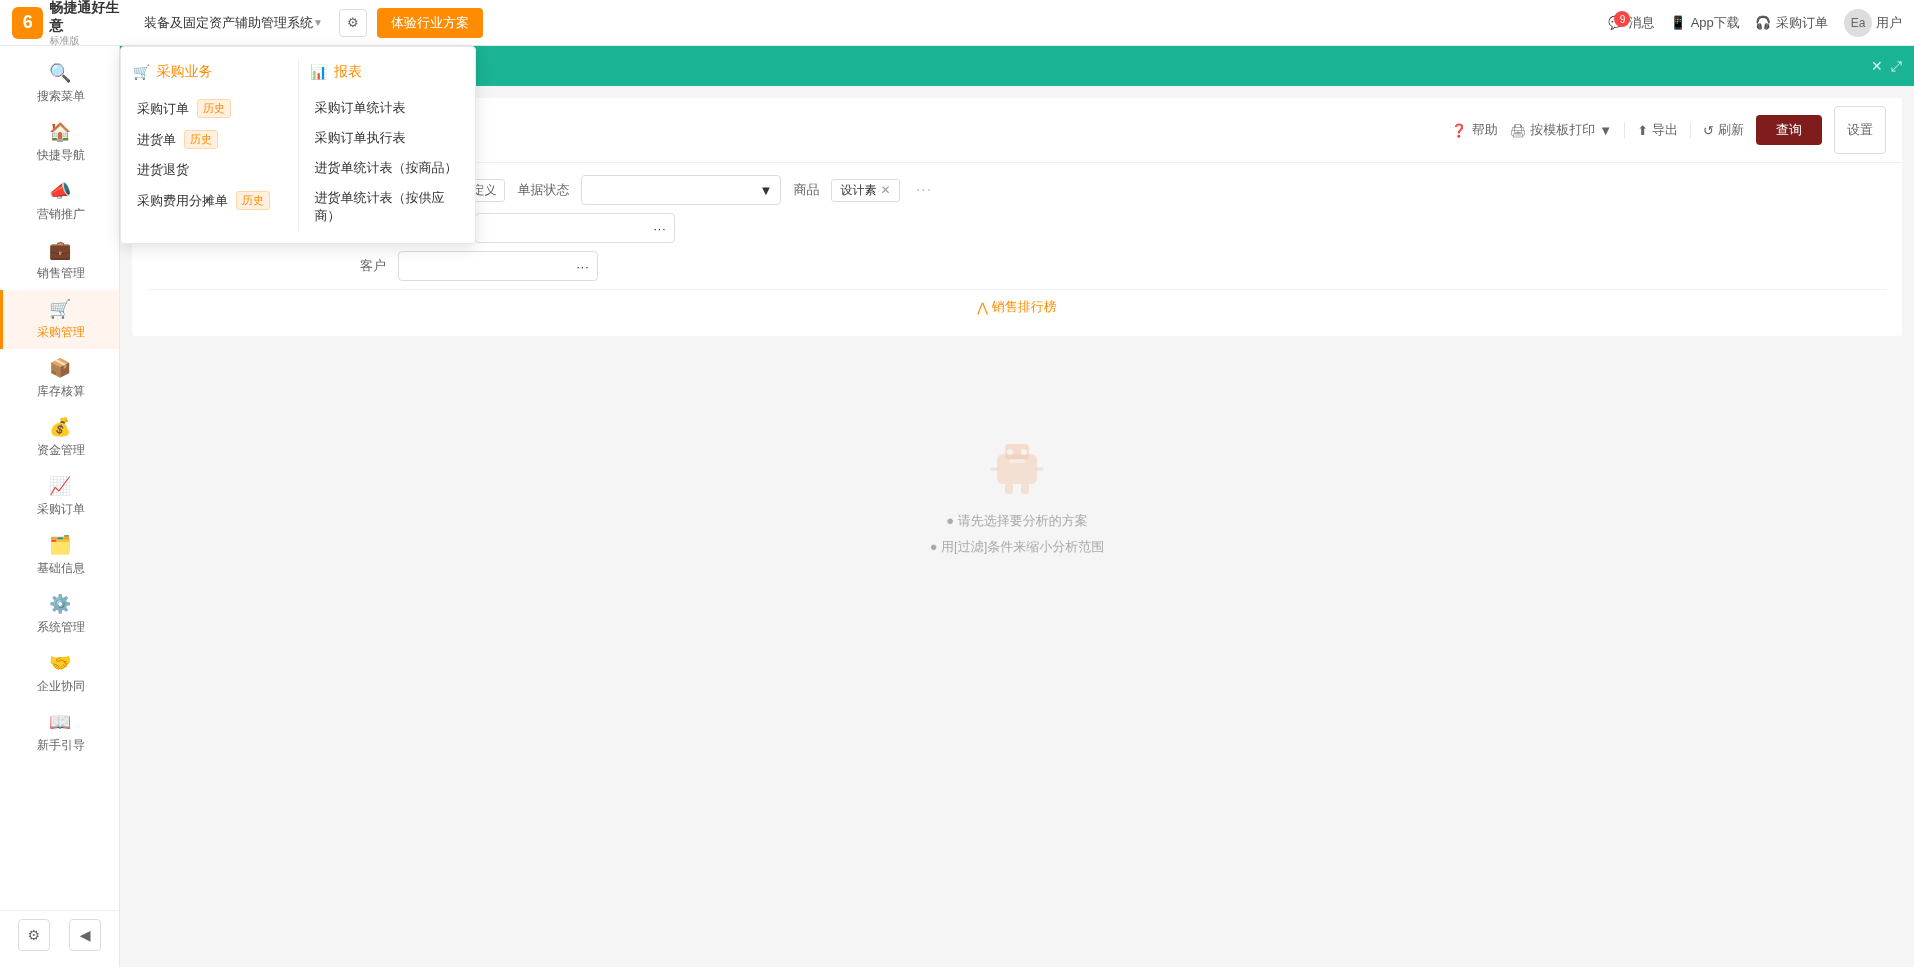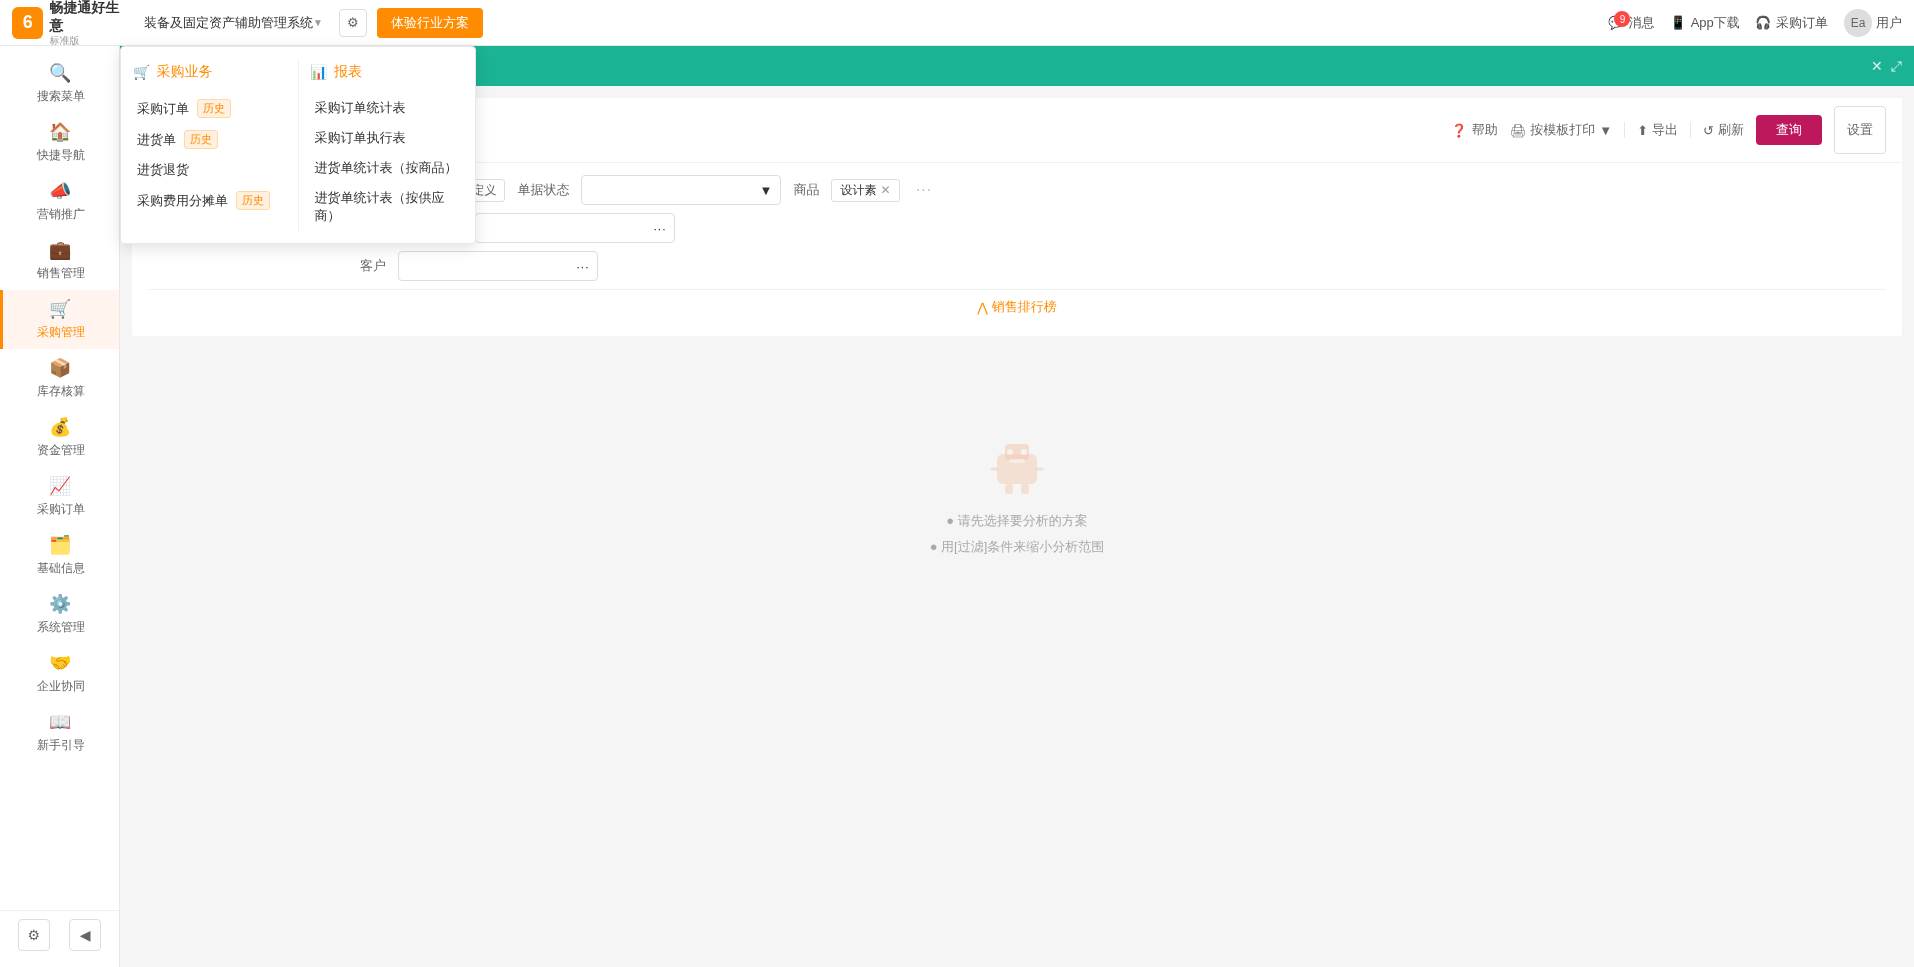--- a/index.html
+++ b/index.html
@@ -255,21 +255,21 @@
       border: 1px solid #ddd;
       border-radius: 3px;
       padding: 2px 8px;
       font-size: 12px;
       color: #333;
       background: #fff;
     }
     .tag-chip .remove { color: #999; cursor: pointer; }
     .filter-dots { color: #bbb; cursor: pointer; font-size: 16px; margin-left: 4px; }
     .search-btn {
-      background: #be185d;
+      background: #7f1d1d;
       color: #fff;
       border: none;
       border-radius: 4px;
       padding: 6px 20px;
       font-size: 13px;
       cursor: pointer;
       height: 30px;
     }
     .set-btn {
       background: #fff;

